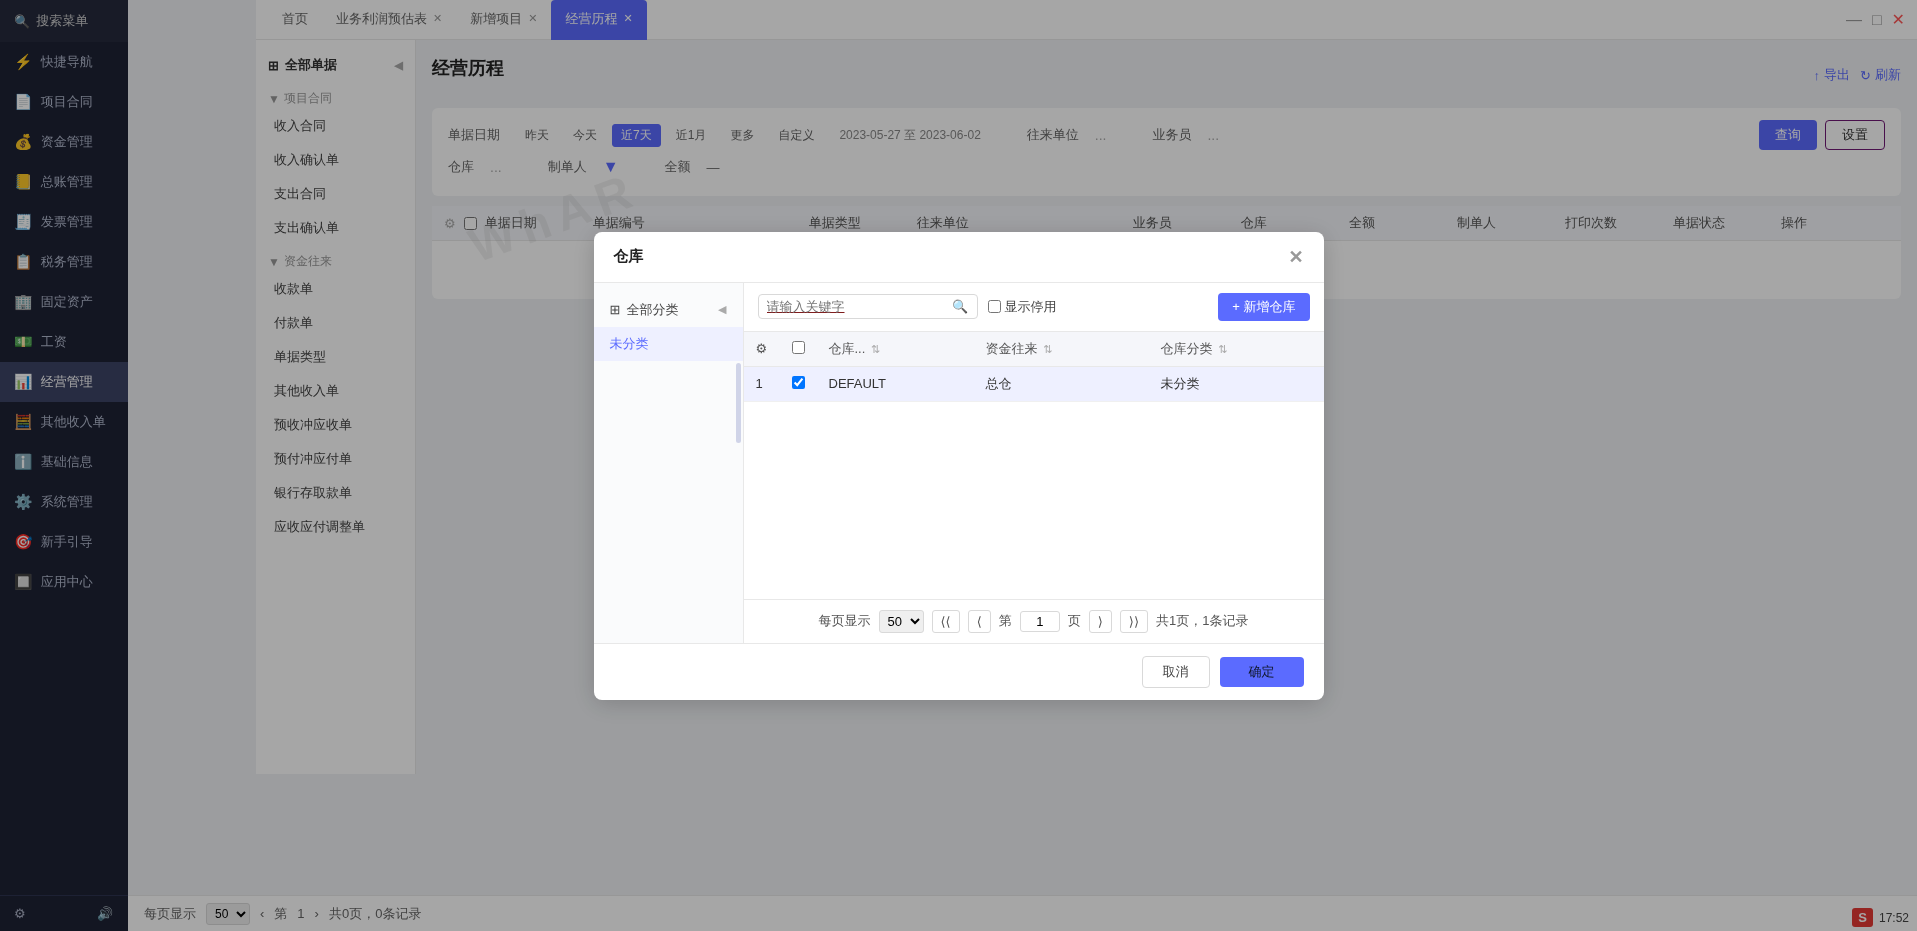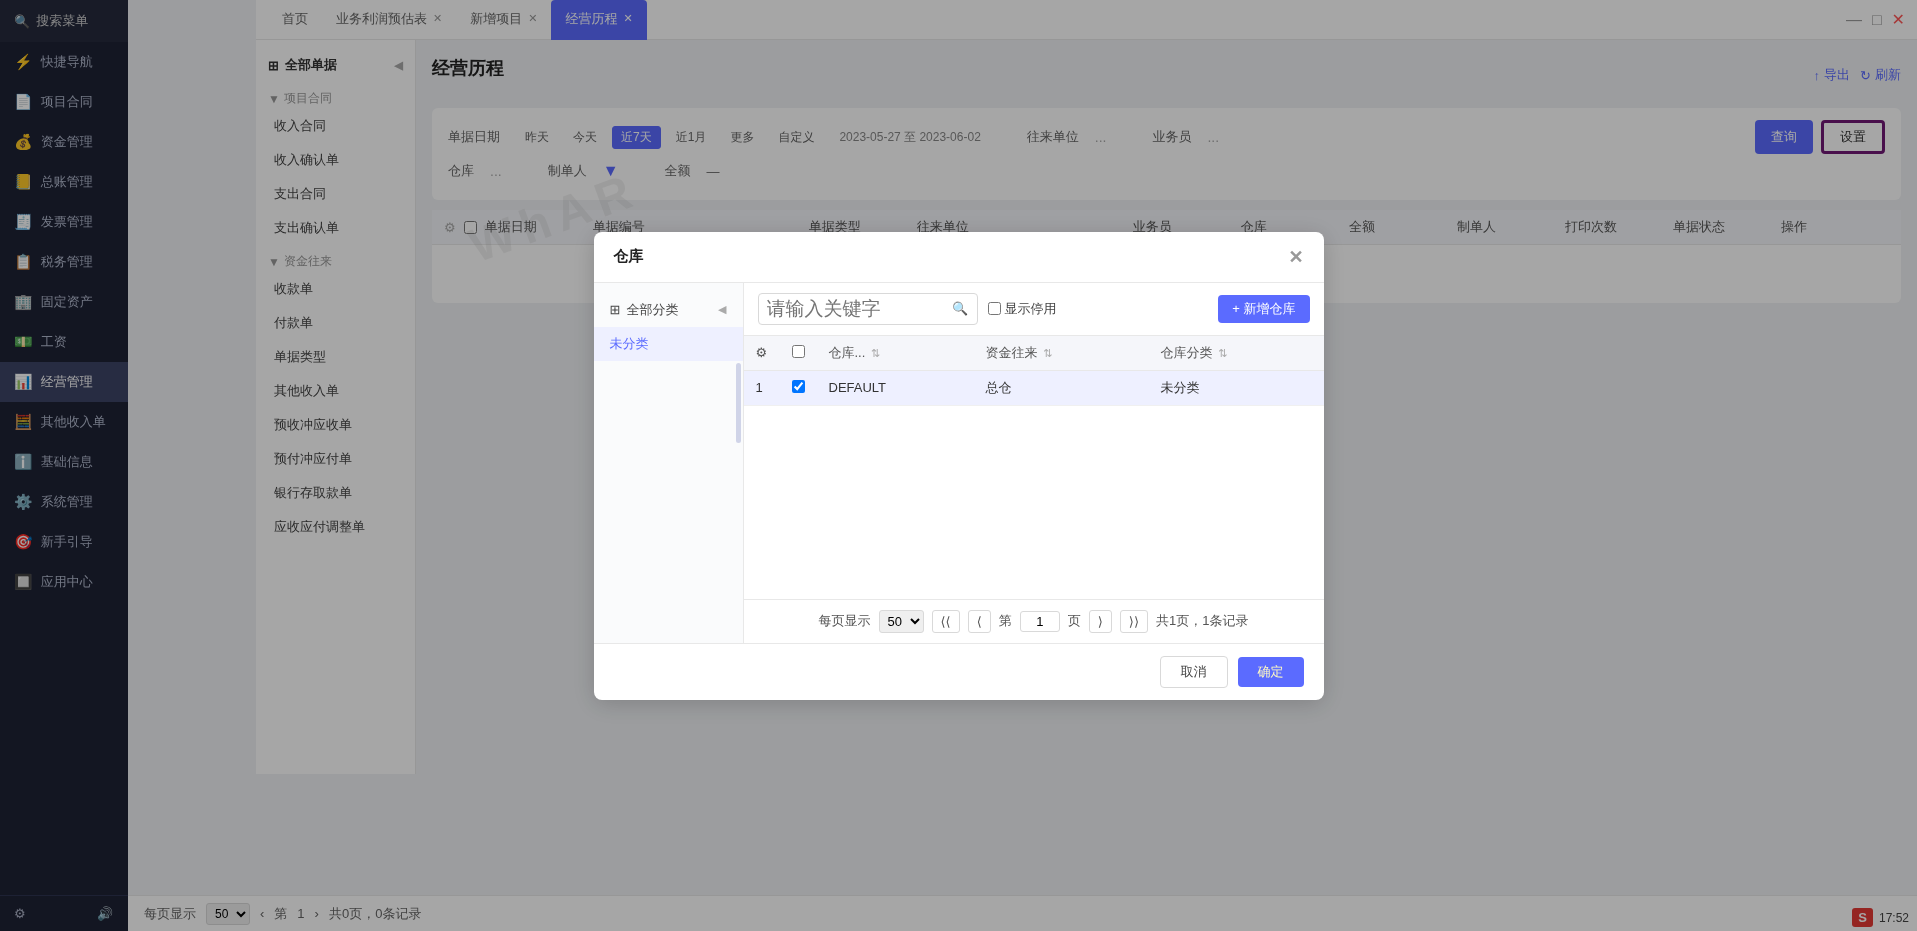--- a/index.html
+++ b/index.html
@@ -53,21 +53,21 @@
       margin-bottom: 10px;
     }
     .filter-row { display: flex; align-items: center; gap: 16px; flex-wrap: wrap; margin-bottom: 8px; }
     .filter-label { color: #666; font-size: 13px; white-space: nowrap; }
     .filter-dates { display: flex; align-items: center; gap: 6px; }
     .date-btn { padding: 2px 8px; border-radius: 3px; font-size: 12px; cursor: pointer; color: #666; border: 1px solid transparent; }
     .date-btn.active { background: #5b6bff; color: #fff; border-color: #5b6bff; }
     .date-range { font-size: 12px; color: #888; }
     .filter-right { margin-left: auto; display: flex; gap: 8px; }
     .btn-primary { background: #5b6bff; color: #fff; border: none; padding: 5px 16px; border-radius: 4px; cursor: pointer; font-size: 13px; }
-    .btn-default { background: #fff; color: #333; border: 3px solid #701a75; padding: 5px 16px; border-radius: 4px; cursor: pointer; font-size: 13px; }
+    .btn-default { background: #fff; color: #333; border: 1px solid #701a75; padding: 5px 16px; border-radius: 4px; cursor: pointer; font-size: 13px; }
     .filter-dots { color: #aaa; font-size: 14px; cursor: pointer; }
 
     
     .table-area { background: #fff; border-radius: 6px; padding: 0; }
 
     
     .left-sub {
       position: fixed; left: 128px; top: 40px; width: 160px; height: 891px;
       background: #fff; border-right: 1px solid #e8e8e8; overflow-y: auto;
       padding: 8px 0;
@@ -108,21 +108,21 @@
     
     .modal-right { flex: 1; display: flex; flex-direction: column; }
     .modal-toolbar {
       display: flex; align-items: center; gap: 10px; padding: 10px 14px;
       border-bottom: 1px solid #e8e8e8;
     }
     .search-box {
       display: flex; align-items: center; border: 1px solid #d9d9d9; border-radius: 4px;
       padding: 4px 8px; gap: 6px; flex: 1; max-width: 220px;
     }
-    .search-box input { border: none; outline: none; font-size: 19px; width: 100%; color: #7f1d1d; }
+    .search-box input { border: none; outline: none; font-size: 13px; width: 100%; color: #7f1d1d; text-decoration: underline; }
     .checkbox-label { display: flex; align-items: center; gap: 4px; font-size: 13px; color: #444; cursor: pointer; }
 
     
     .modal-table { flex: 1; overflow: auto; }
     .modal-table table { width: 100%; border-collapse: collapse; font-size: 13px; }
     .modal-table th {
       background: #f5f6fa; padding: 8px 12px; text-align: left;
       border-bottom: 1px solid #e8e8e8; color: #555; font-weight: normal;
       white-space: nowrap;
     }
@@ -139,21 +139,21 @@
     .page-btn { padding: 3px 8px; border: 1px solid #d9d9d9; border-radius: 3px; background: #fff; cursor: pointer; font-size: 13px; color: #555; }
     .page-input { width: 40px; text-align: center; border: 1px solid #d9d9d9; border-radius: 3px; padding: 2px 4px; font-size: 13px; }
     .page-select { border: 1px solid #d9d9d9; border-radius: 3px; padding: 2px 4px; font-size: 13px; }
 
     
     .modal-footer {
       display: flex; align-items: center; justify-content: flex-end; gap: 10px;
       padding: 12px 20px; border-top: 1px solid #e8e8e8;
     }
     .btn-cancel { padding: 6px 20px; border: 1px solid #d9d9d9; border-radius: 4px; background: #fff; cursor: pointer; font-size: 13px; color: #444; }
-    .btn-confirm { padding: 6px 20px; border: none; border-radius: 4px; background: #5b6bff; color: #fef9c3; cursor: pointer; font-size: 13px; }
+    .btn-confirm { padding: 6px 29px; border: none; border-radius: 4px; background: #5b6bff; color: #0f172a; cursor: pointer; font-size: 13px; }
 
     
     .bottom-bar {
       position: fixed; bottom: 0; left: 128px; right: 0; height: 36px;
       background: #fff; border-top: 1px solid #e8e8e8;
       display: flex; align-items: center; padding: 0 16px; gap: 10px; font-size: 13px; color: #666;
     }
 
     
     .watermark {

